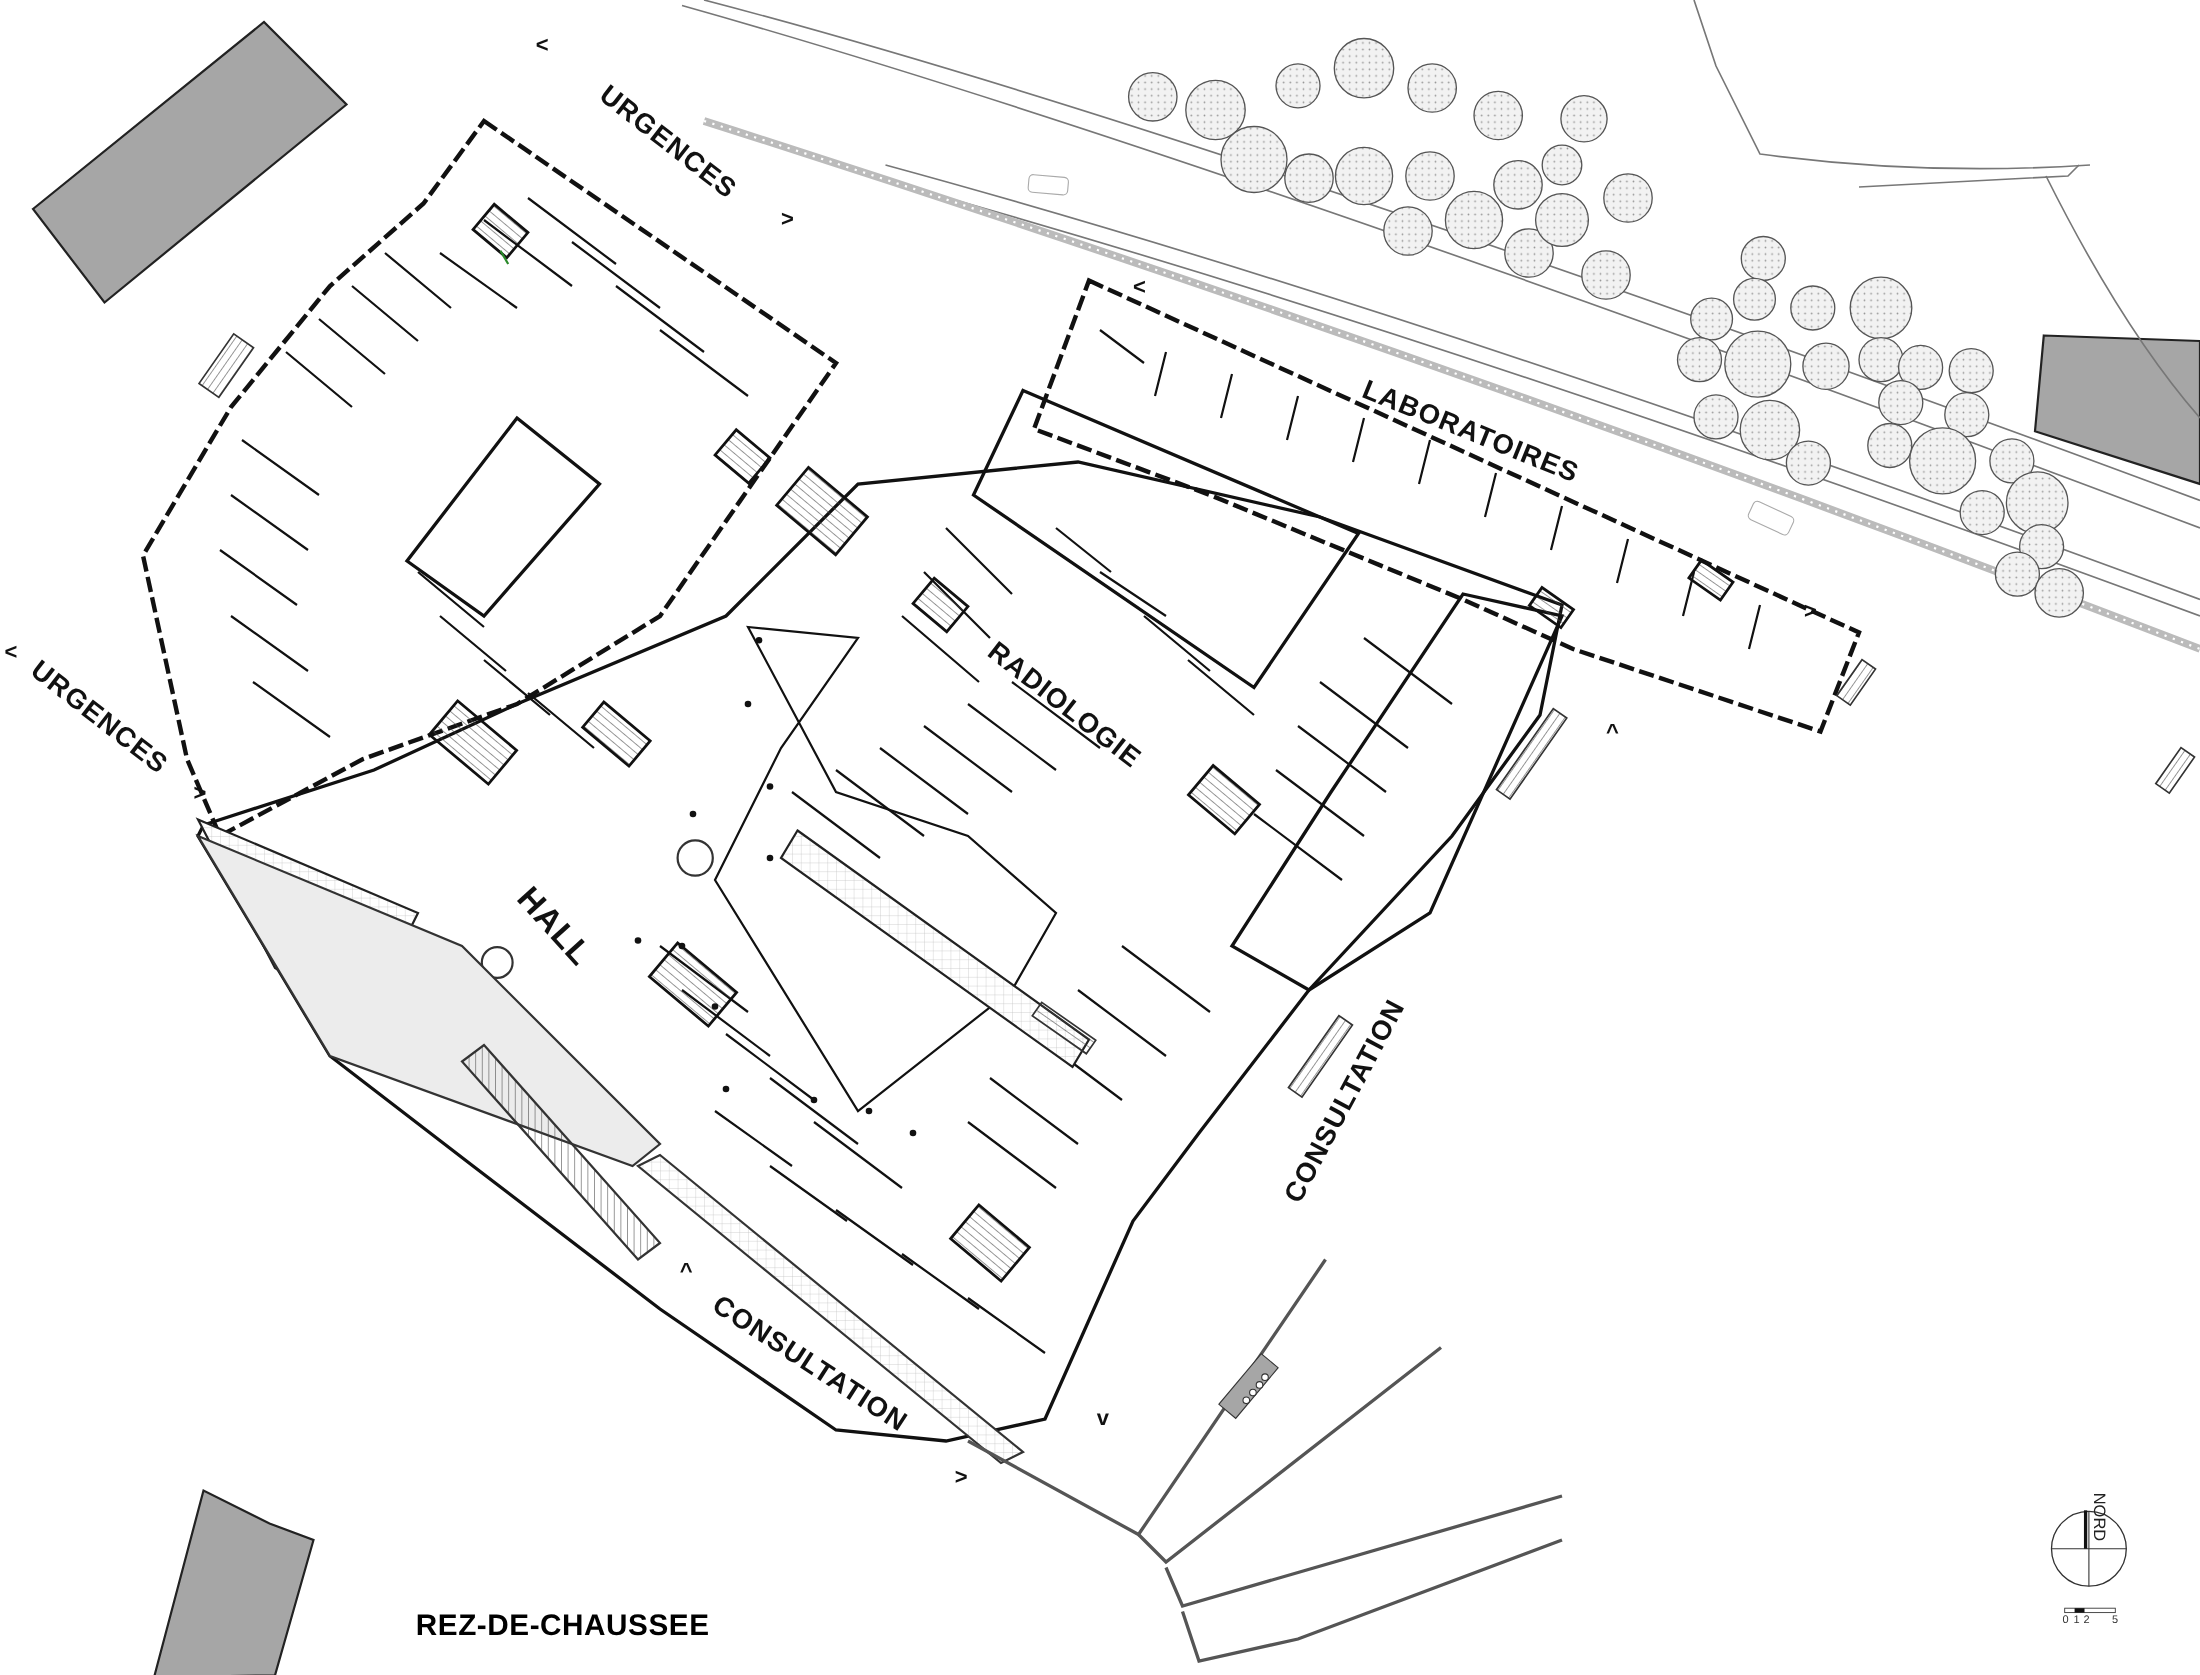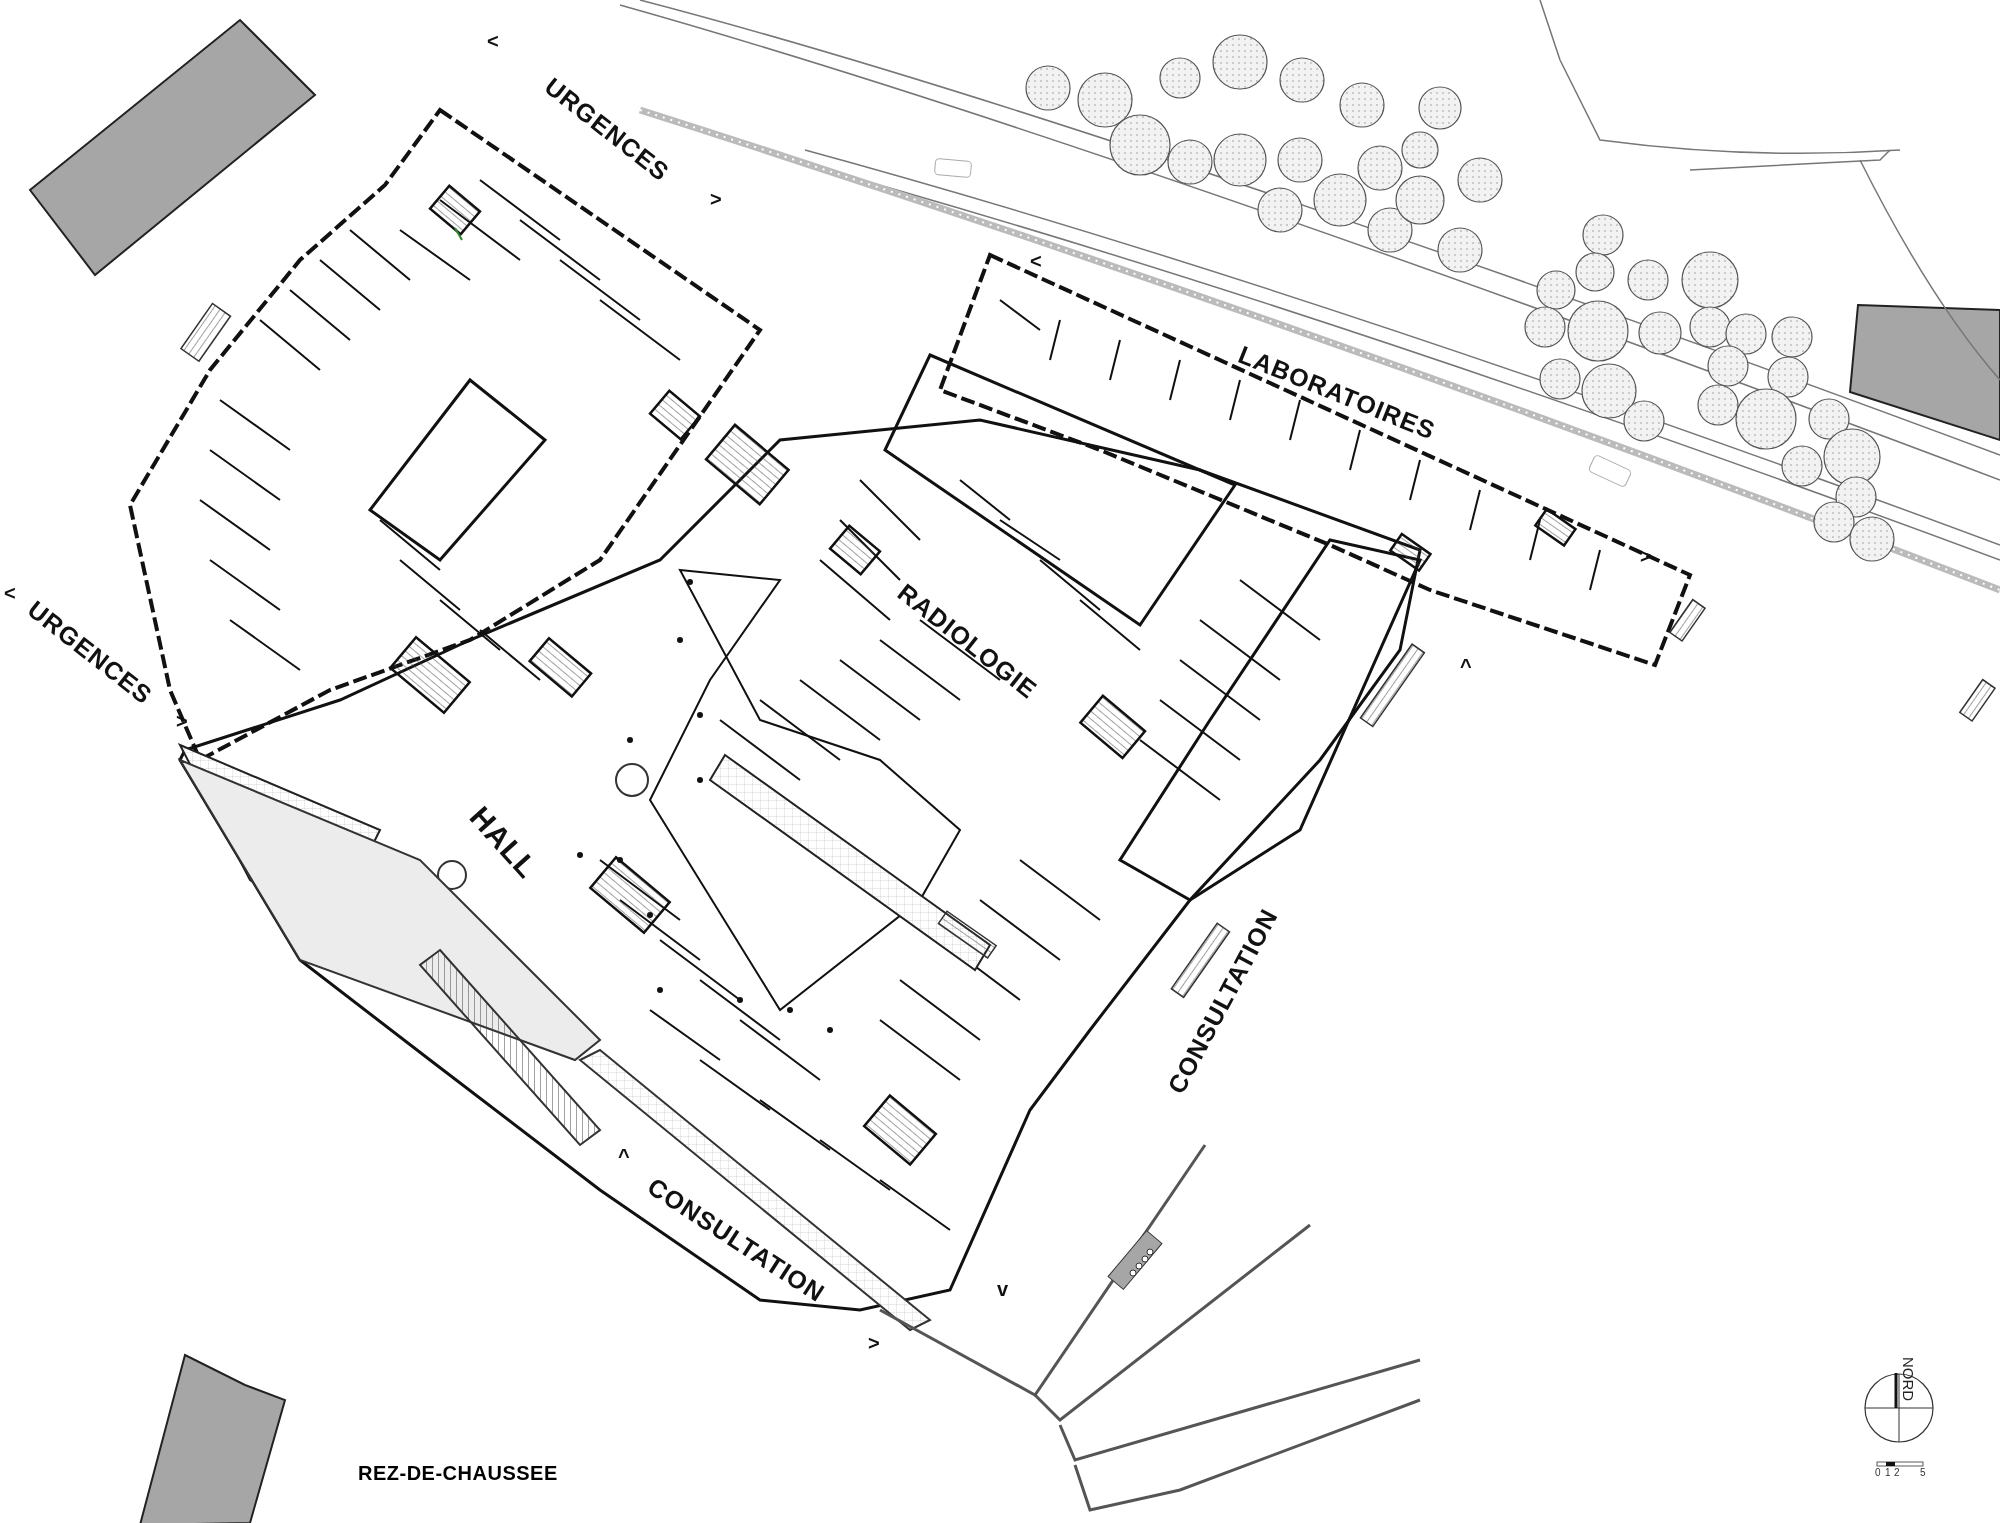--- a/index.html
+++ b/index.html
@@ -1,20 +1,20 @@
 <!DOCTYPE html>
 <html><head>
 <meta charset="utf-8">
 <style>
   html,body{margin:0;padding:0;background:#ffffff;}
   body{width:2000px;height:1523px;position:relative;overflow:hidden;font-family:"Liberation Sans",sans-serif;}
   #plan{position:absolute;left:0;top:0;width:2000px;height:1523px;}
   .lbl{position:absolute;font-family:"Liberation Sans",sans-serif;font-weight:bold;color:#111;white-space:nowrap;transform-origin:0 0;letter-spacing:1px;}
   .arrow{position:absolute;font-family:"Liberation Sans",sans-serif;font-weight:bold;font-size:20px;color:#111;}
-  .title{position:absolute;left:358px;top:1462px;font-size:20px;font-weight:bold;letter-spacing:0.5px;}
+  .title{position:absolute;left:378px;top:1462px;font-size:27px;font-weight:bold;letter-spacing:0.5px;}
   .nord{position:absolute;font-family:"Liberation Sans",sans-serif;font-size:15px;color:#222;transform-origin:0 0;transform:rotate(90deg);}
   .scale-num{position:absolute;font-size:10px;color:#333;font-family:"Liberation Sans",sans-serif;}
 </style>
 </head>
 <body>
 
 <svg id="plan" viewBox="0 0 2000 1523" xmlns="http://www.w3.org/2000/svg">
   <defs>
     <pattern id="dots" width="6" height="6" patternUnits="userSpaceOnUse">
       <rect width="6" height="6" fill="#f2f2f2"></rect>

